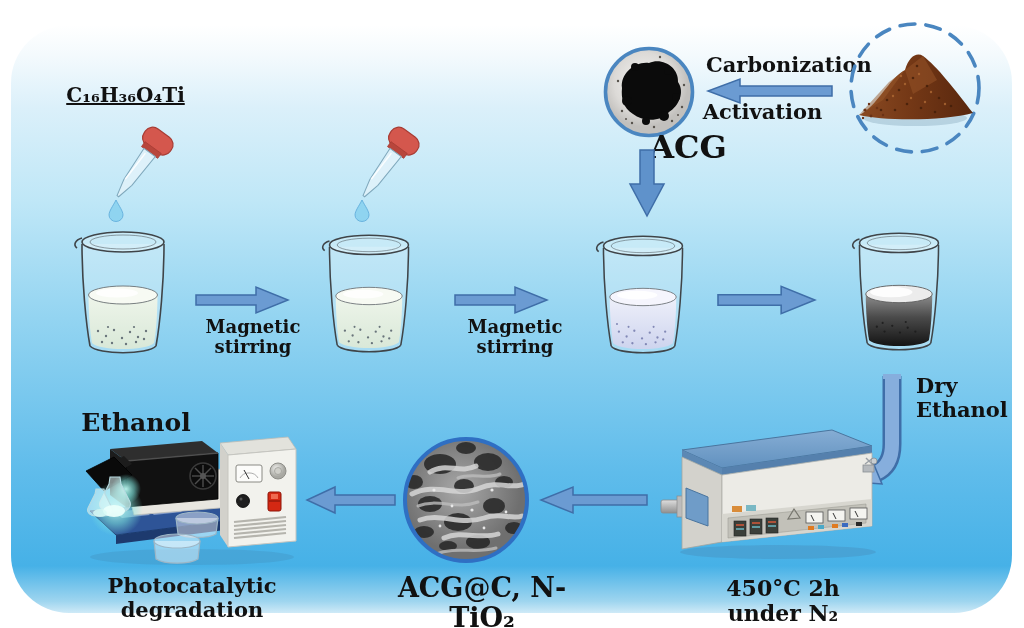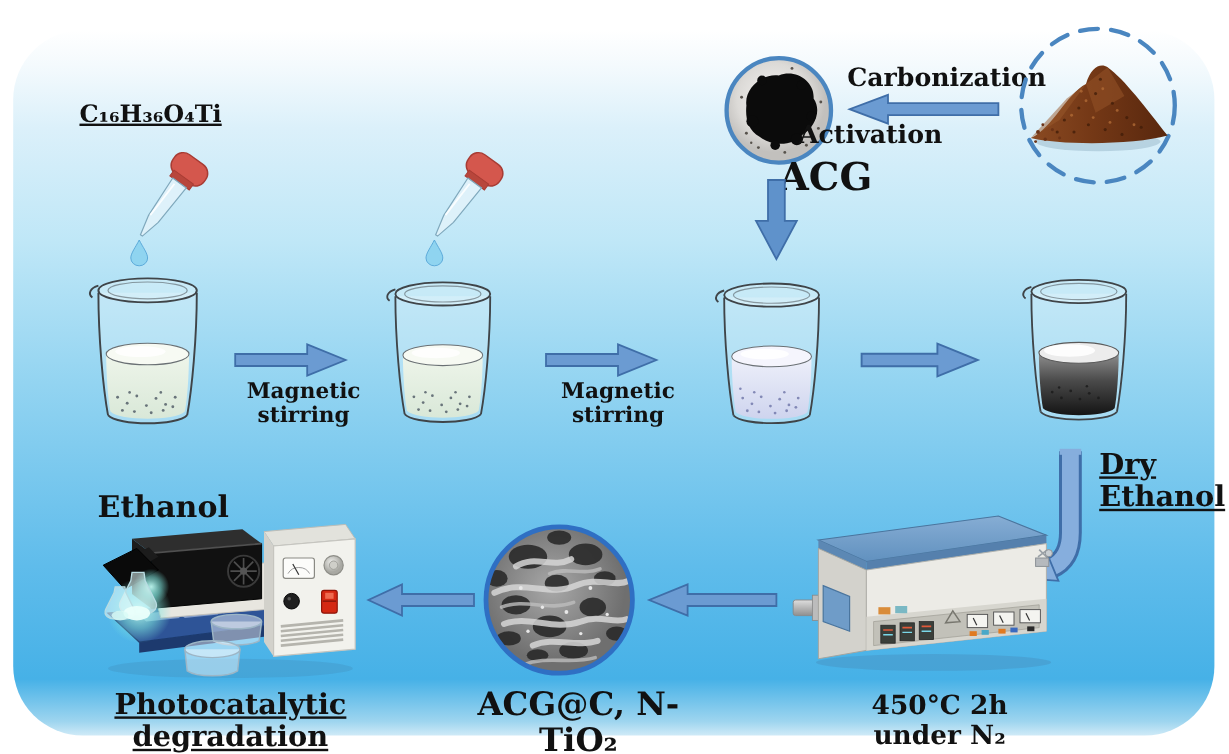--- a/index.html
+++ b/index.html
@@ -5,21 +5,21 @@
   html,body{margin:0;padding:0;background:#ffffff;}
   .stage{position:relative;width:1024px;height:628px;background:#ffffff;overflow:hidden;
          font-family:"DejaVu Serif","Liberation Serif",serif;}
   .canvas{position:absolute;left:11px;top:25px;width:1001px;height:588px;border-radius:58px;
     background:
       linear-gradient(180deg,#ffffff 0%,#f4fafd 5%,#dbf0fa 14%,#bfe7f7 30%,#93d4f1 50%,
                       #5fbceb 76%,#46b1e7 92%,#9ed5ef 98%,#cfeaf7 100%);
   }
   .lbl{position:absolute;font-weight:bold;color:#111;text-align:center;line-height:1.12;}
   .f25{font-size:20px;text-decoration:underline;} .f23{font-size:23px;} .f21{font-size:21px;} .f24{font-size:32px;}
-  .f18{font-size:18px;} .f20{font-size:24px;text-decoration:underline;} .f26{font-size:25px;} .f27{font-size:27px;} .f22{font-size:22px;}
+  .f18{font-size:18px;} .f20{font-size:21px;} .f26{font-size:25px;} .f27{font-size:27px;} .f22{font-size:22px;}
   .abs{position:absolute;}
   svg{display:block;overflow:visible;}
 </style>
 </head>
 <body>
 
 <div class="stage">
   <div class="canvas"></div>
 
   <div class="lbl f25" style="left:38px;top:84px;width:175px;">C₁₆H₃₆O₄Ti</div>
@@ -79,21 +79,21 @@
     </svg>
   </div>
   <div class="lbl f24" style="left:638px;top:130px;width:100px;">ACG</div>
 
   <div class="lbl f21" style="left:706px;top:53px;width:140px;">Carbonization</div>
   <div class="abs" style="left:704px;top:77px;">
     <svg width="130" height="28" viewBox="0 0 130 28">
       <polygon points="128,9 36,9 36,2 4,14 36,26 36,19 128,19" fill="#6b9bd2" stroke="#3f6ea8" stroke-width="1.5"></polygon>
     </svg>
   </div>
-  <div class="lbl f21" style="left:663px;top:100px;width:125px;text-align:center;">Activation</div>
+  <div class="lbl f21" style="left:700px;top:100px;width:125px;text-align:center;">Activation</div>
 
   <div class="abs" style="left:847px;top:20px;">
     <svg width="136" height="136" viewBox="0 0 136 136">
       <defs>
           <linearGradient id="pileG" x1="0" y1="0" x2="1" y2="0">
         <stop offset="0%" stop-color="#8a4a22"></stop>
             <stop offset="45%" stop-color="#743816"></stop>
             <stop offset="100%" stop-color="#58270e"></stop>
           </linearGradient>
         </defs>

